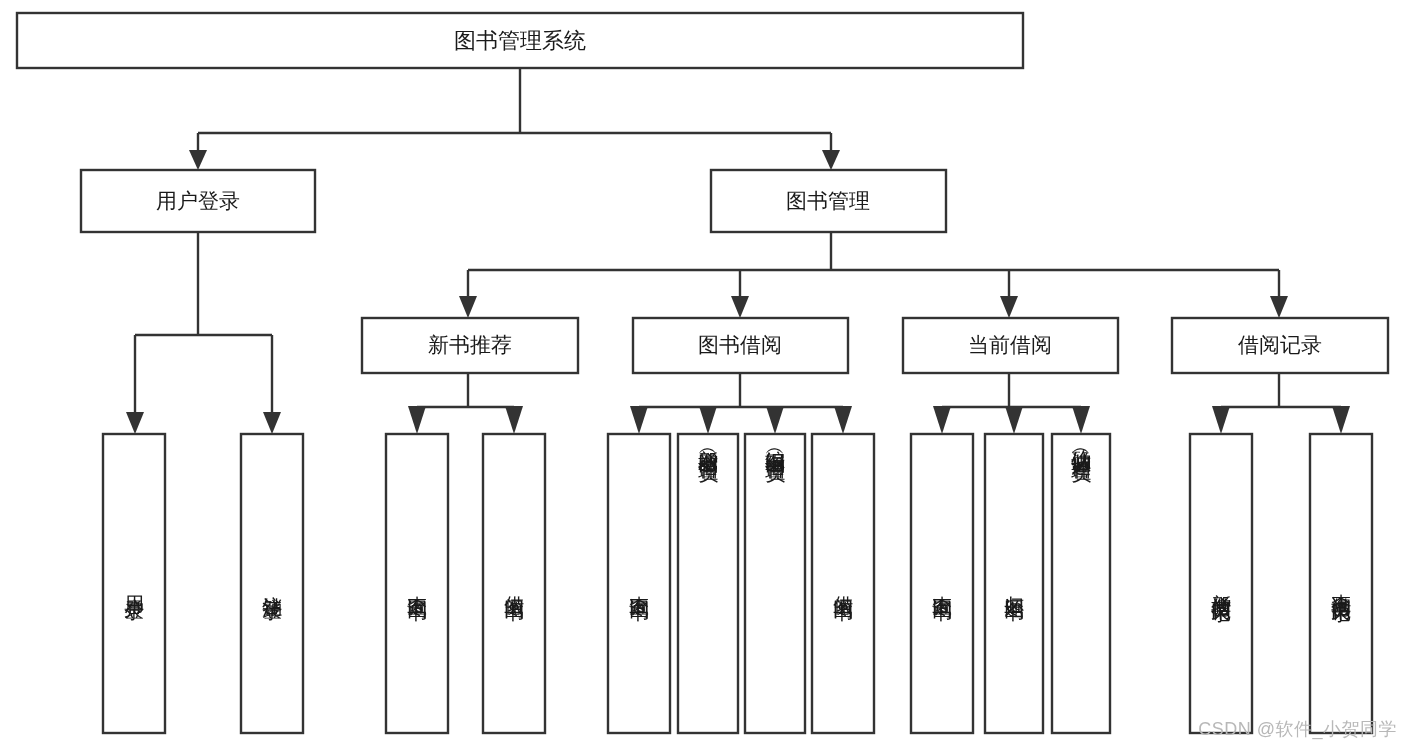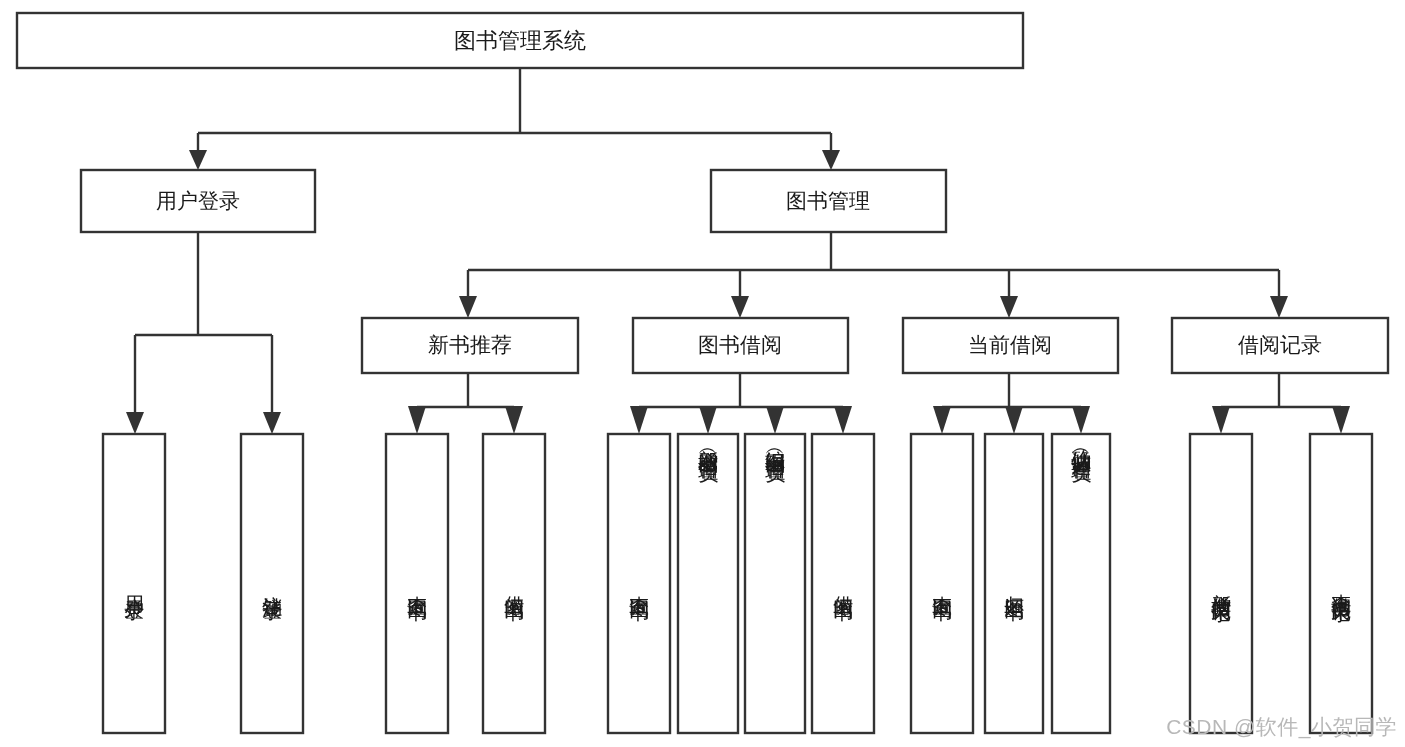--- a/index.html
+++ b/index.html
@@ -67,21 +67,21 @@
     letter-spacing: 2px;
     color: #1a1a1a;
     white-space: nowrap;
     text-align: center;
   }
   #watermark {
     position: absolute;
     right: 8px;
     bottom: 6px;
     font-family: "Liberation Sans", "DejaVu Sans", sans-serif;
-    font-size: 21px;
+    font-size: 18px;
     color: #b8b8b8;
     letter-spacing: 0.5px;
     user-select: none;
   }
 </style>
 </head>
 <body>
 
 <div id="diagram-root">
 

